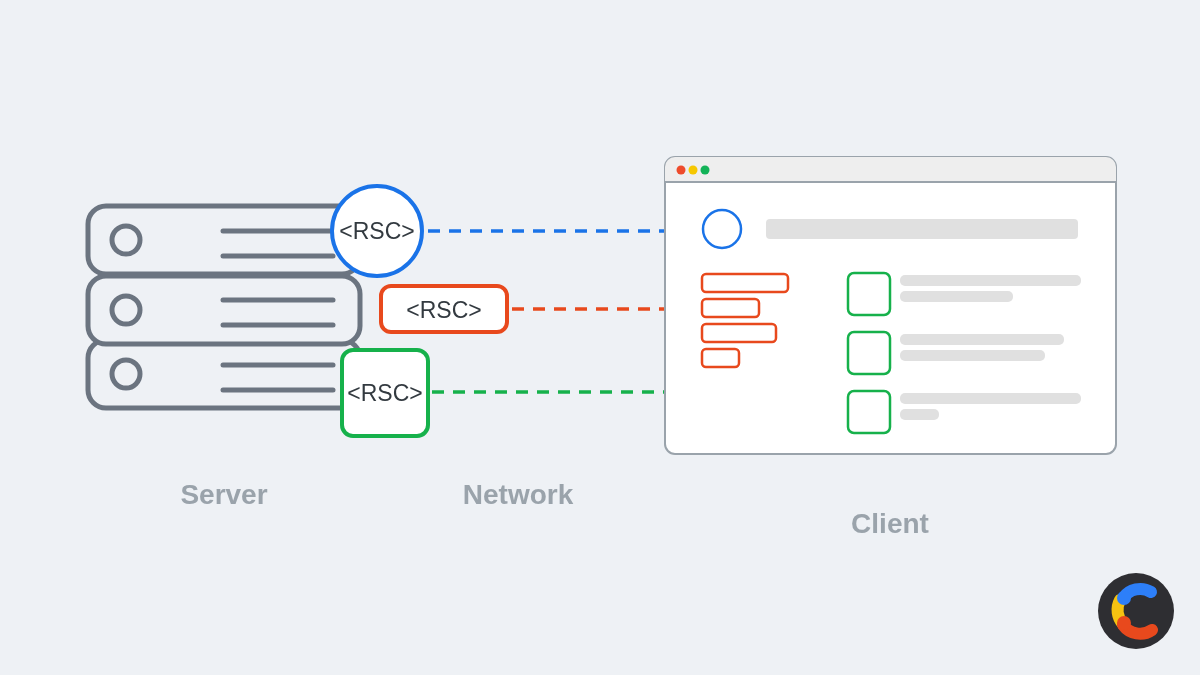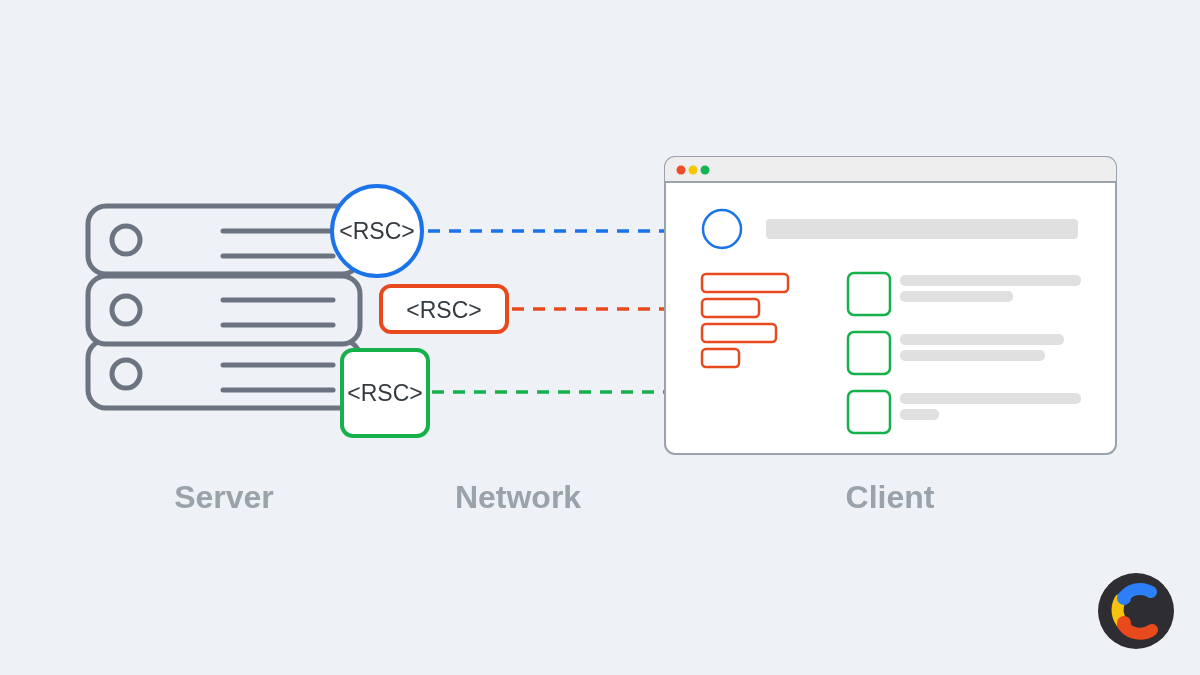--- a/index.html
+++ b/index.html
@@ -20,30 +20,30 @@
   }
   #diagram-svg {
     position: absolute;
     top: 0;
     left: 0;
     width: 1200px;
     height: 675px;
   }
   .zone-label {
     position: absolute;
-    font-size: 32px;
+    font-size: 28px;
     font-weight: bold;
     color: #9aa3ab;
     text-align: left;
     white-space: nowrap;
     transform: translateX(-50%);
   }
   #label-server  { left: 224px; top: 479px; }
   #label-network { left: 518px; top: 479px; }
-  #label-client  { left: 890px; top: 479px; }
+  #label-client  { left: 890px; top: 508px; }
 
   .rsc-text {
     font-family: "Liberation Sans", sans-serif;
     font-size: 23px;
     fill: #333a40;
   }
 </style>
 </head>
 <body>
 

